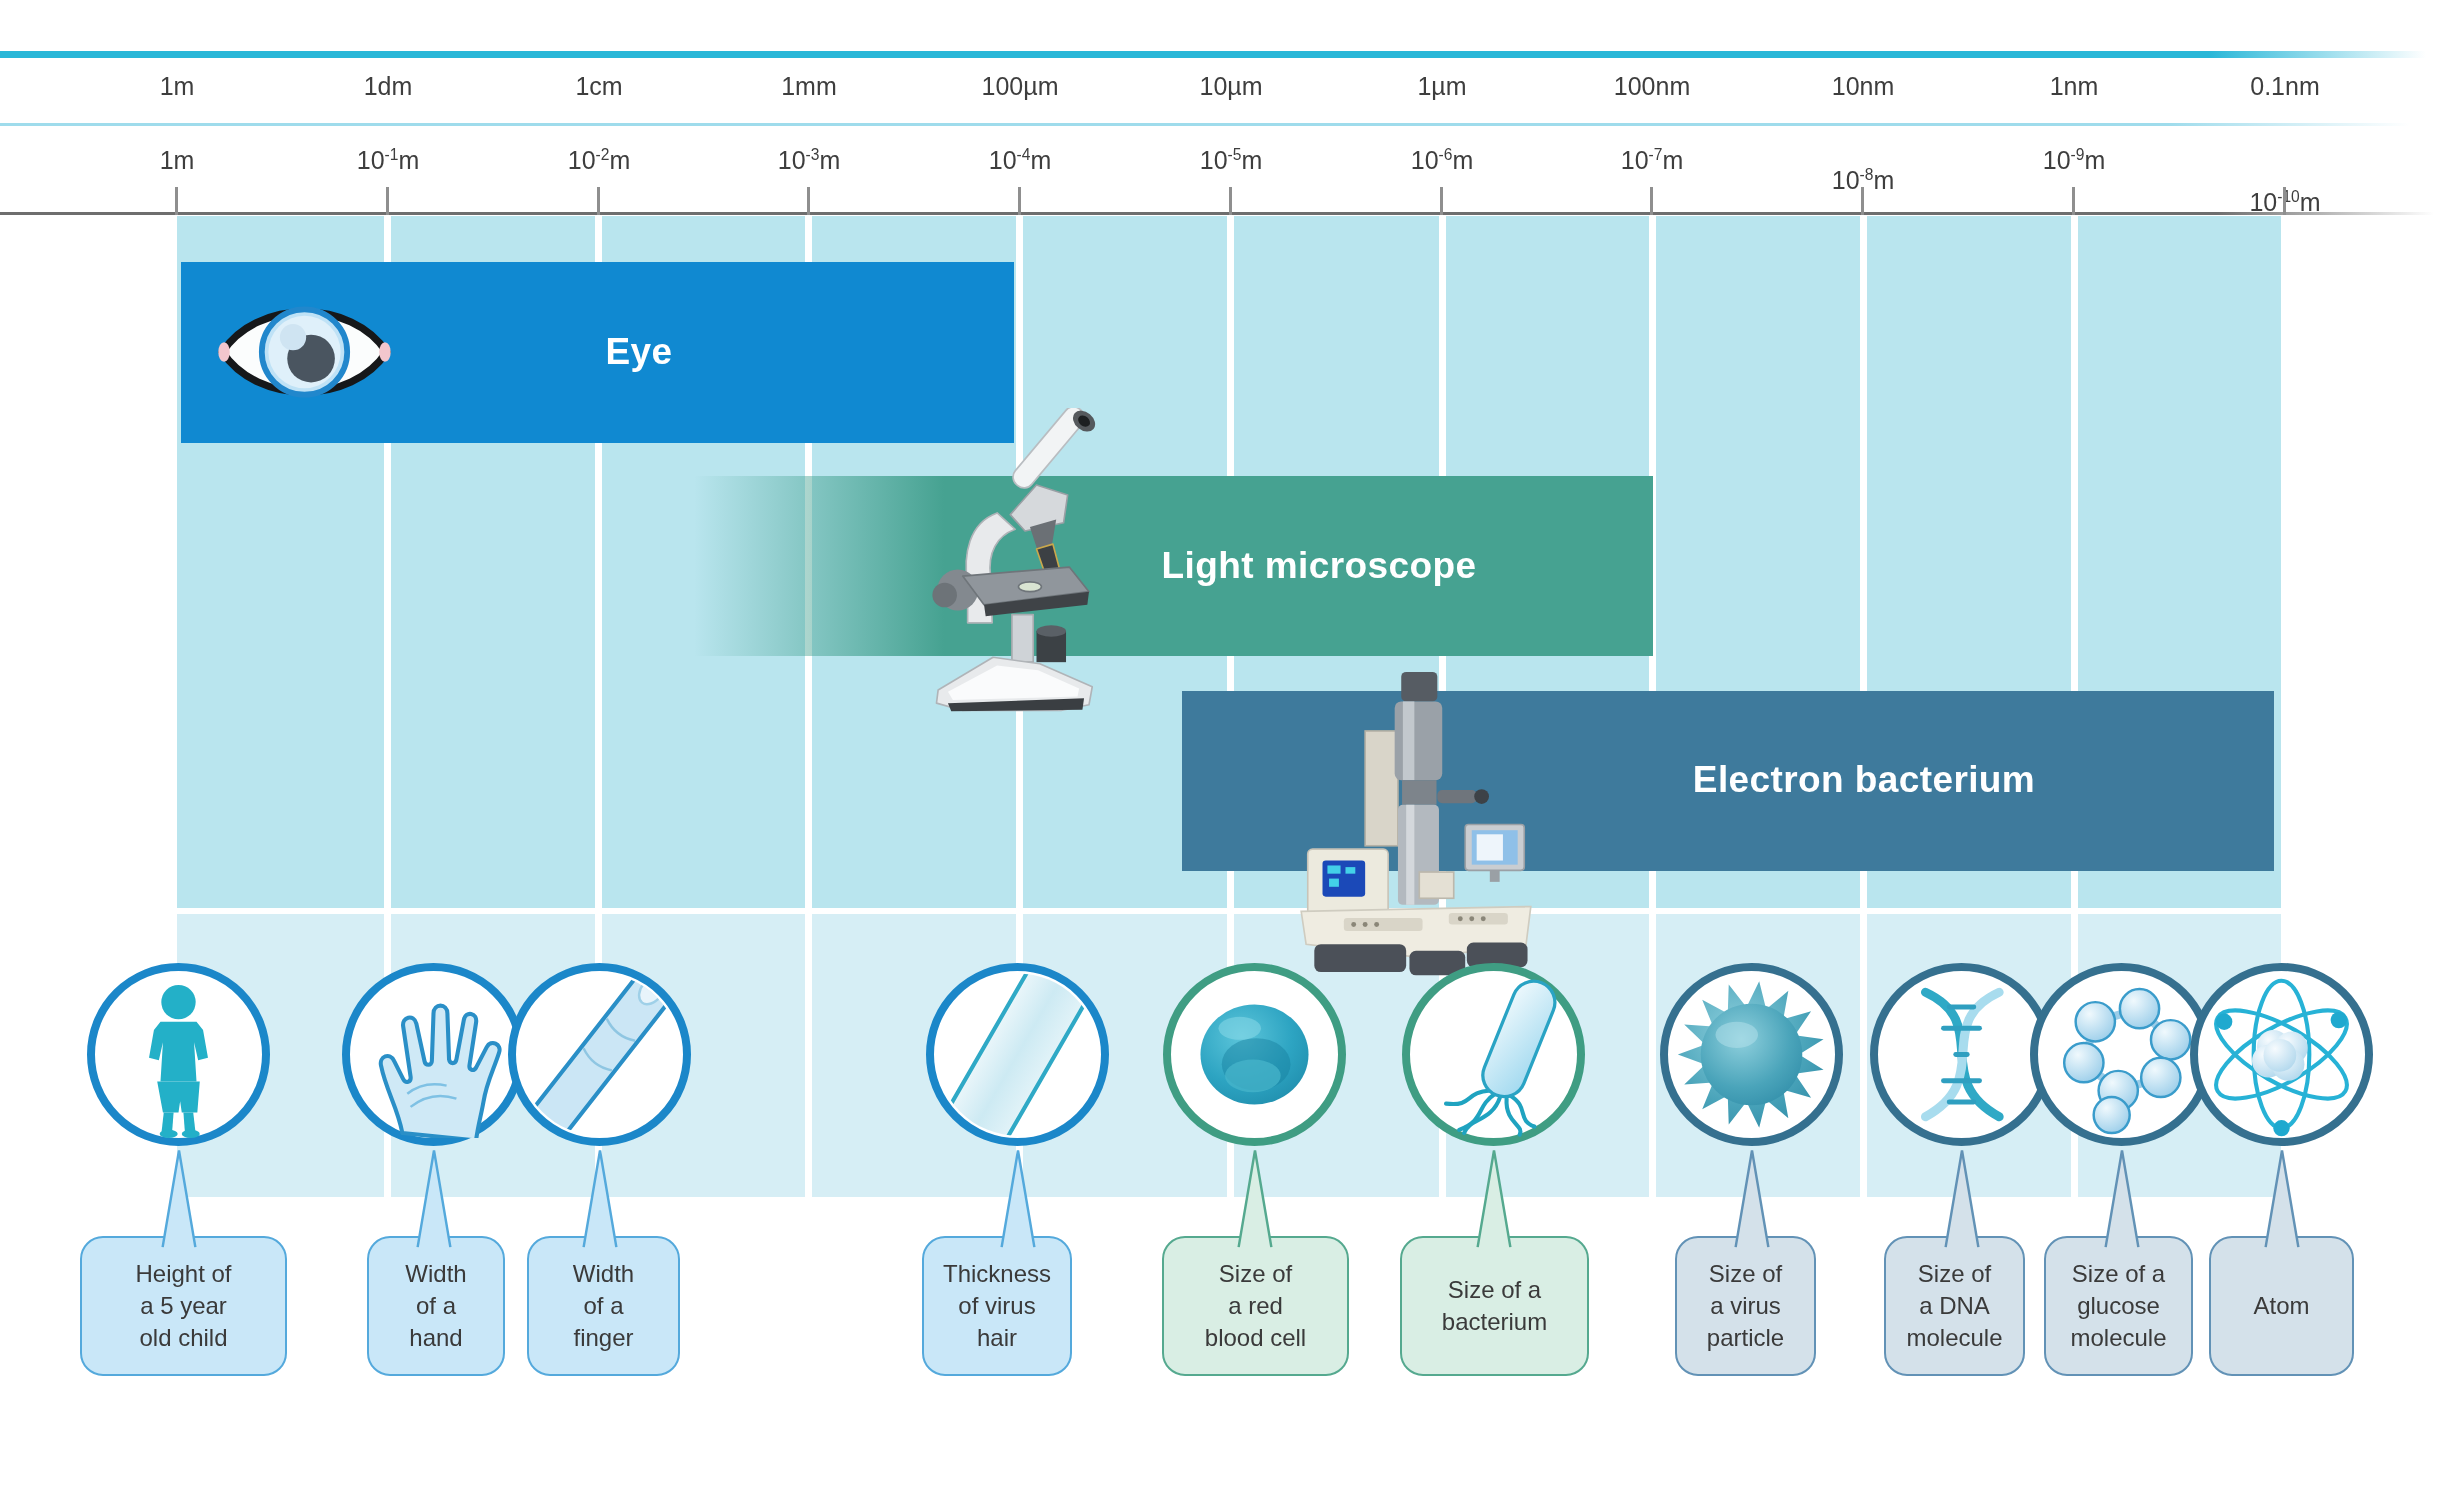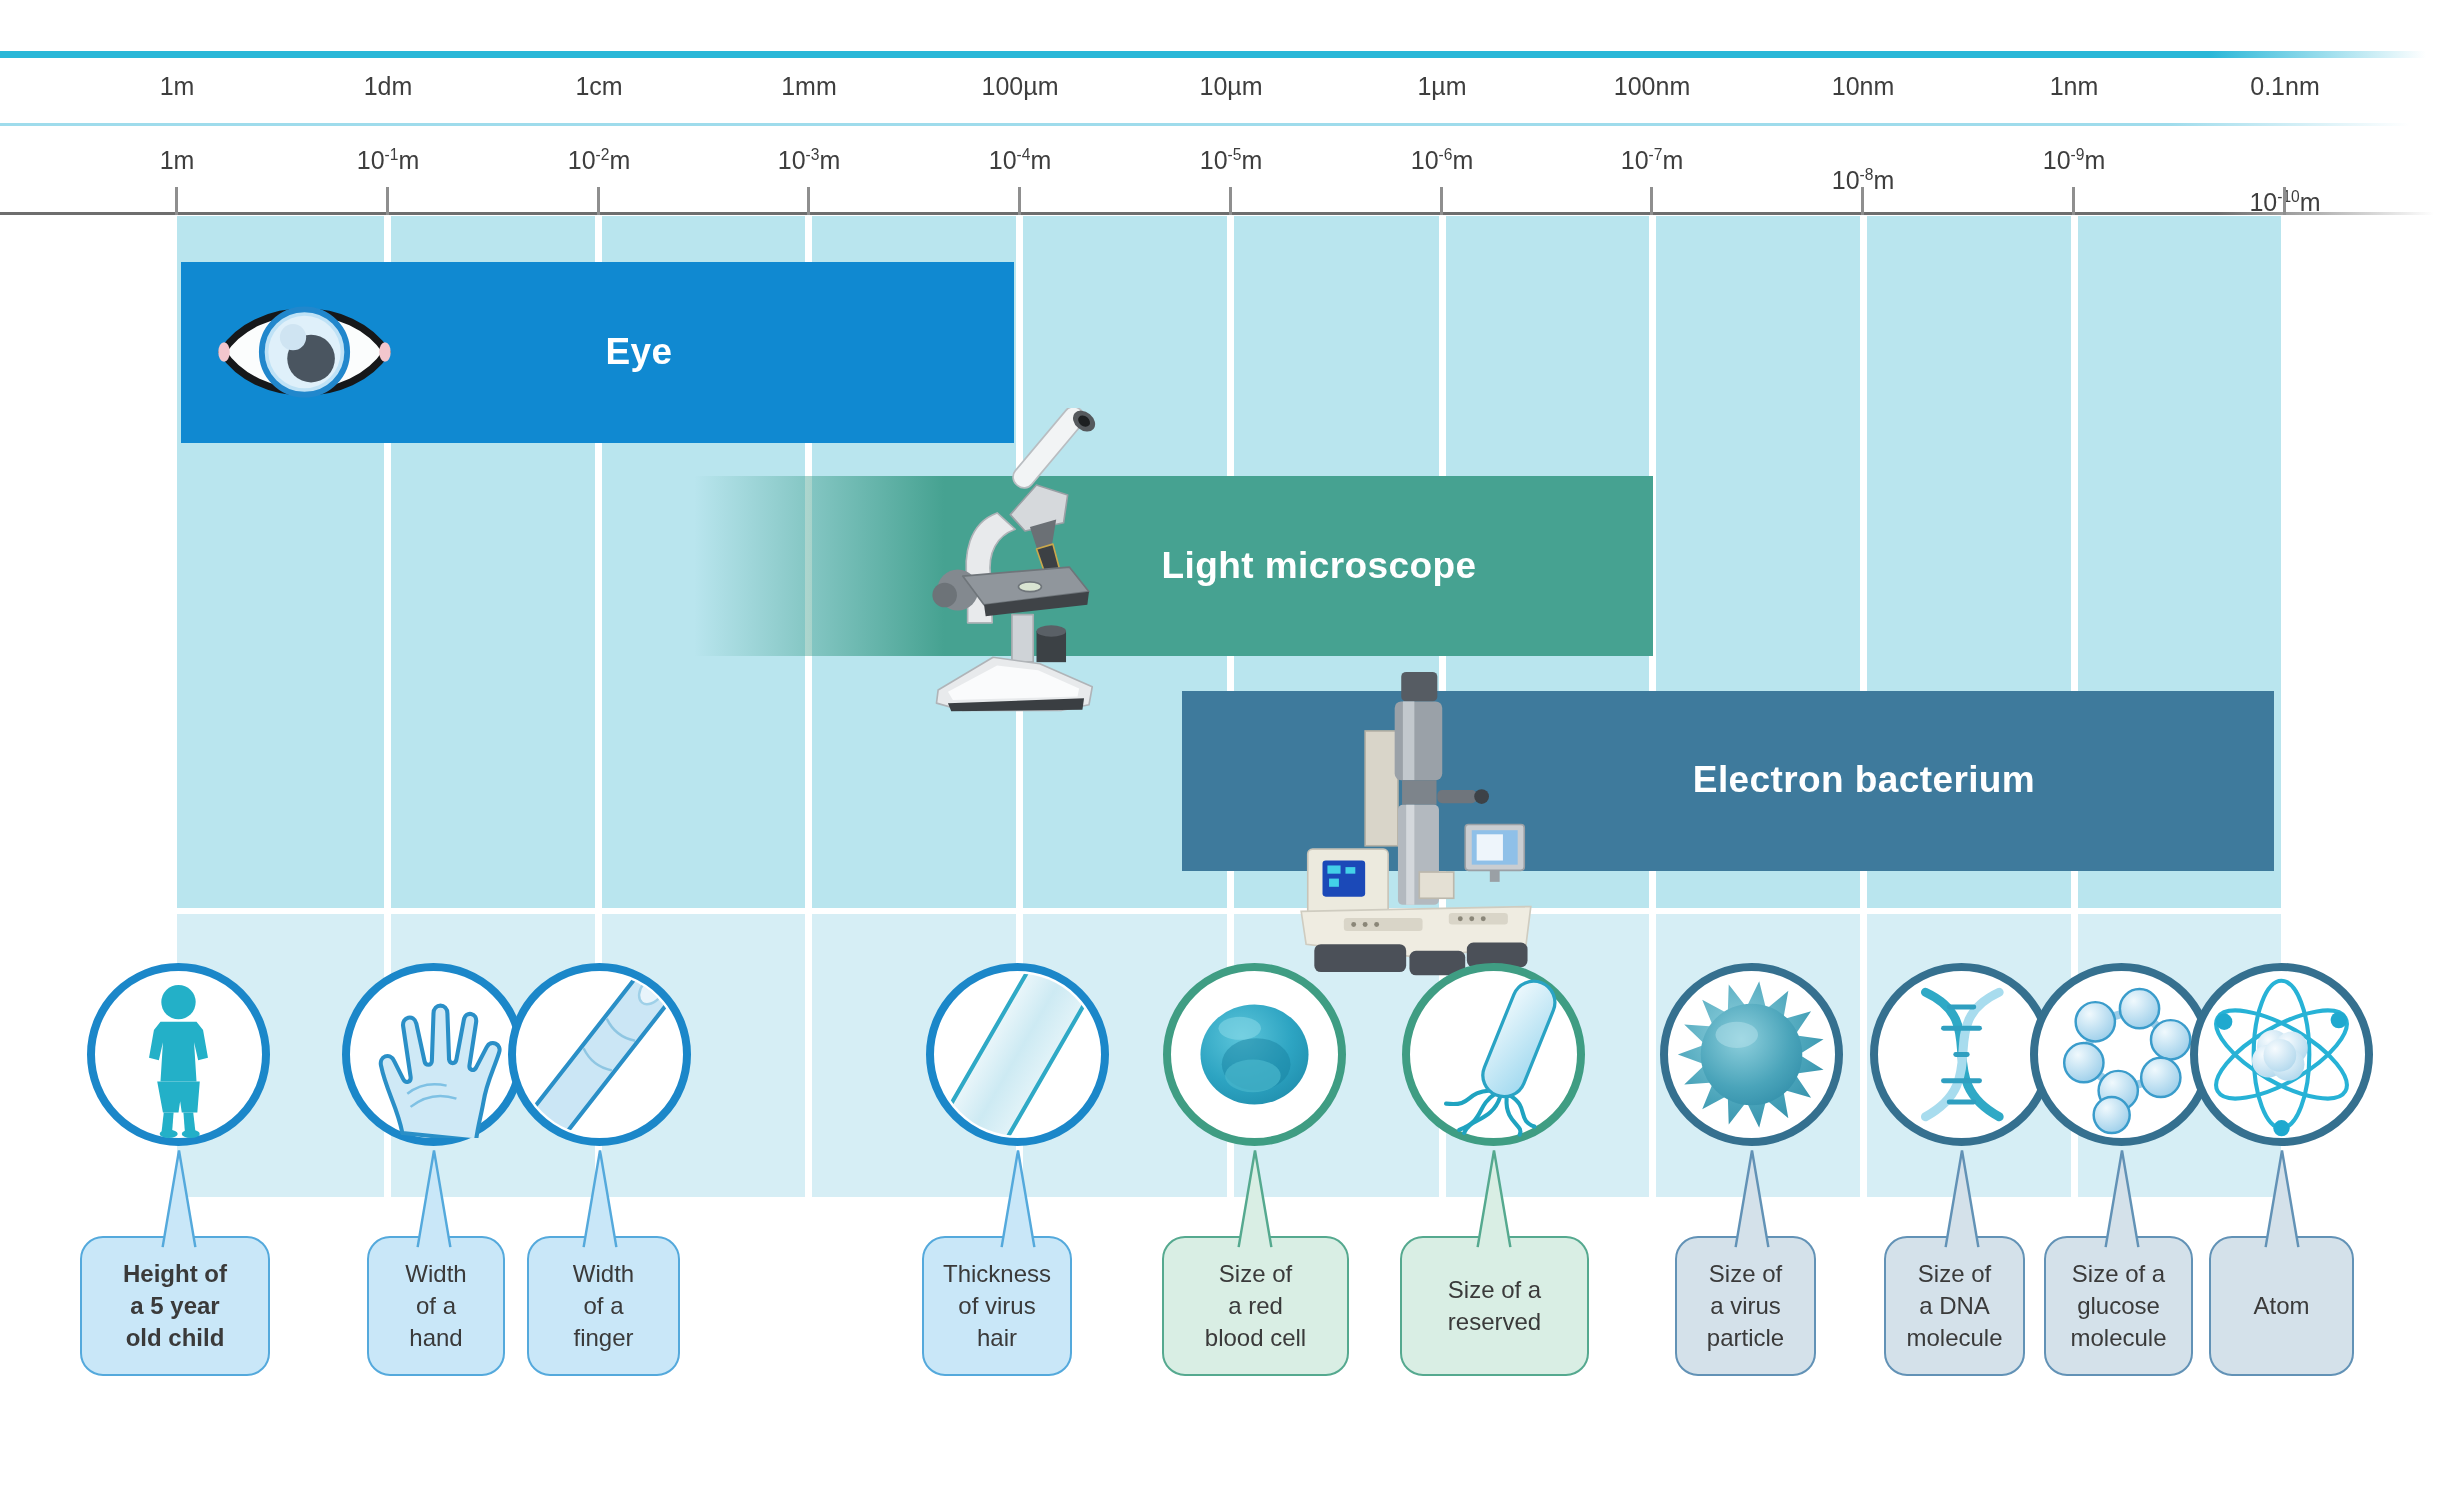--- a/index.html
+++ b/index.html
@@ -168,21 +168,21 @@
     <circle cx="98" cy="314" r="3" fill="#8a8678"></circle>
       <circle cx="200" cy="307" r="3" fill="#8a8678"></circle>
     <circle cx="214" cy="307" r="3" fill="#8a8678"></circle>
       <circle cx="228" cy="307" r="3" fill="#8a8678"></circle>
     <rect x="22" y="338" width="112" height="34" rx="8" fill="#4b5058"></rect>
     <rect x="138" y="346" width="68" height="30" rx="8" fill="#4b5058"></rect>
     <rect x="208" y="336" width="74" height="30" rx="8" fill="#4b5058"></rect>
   </svg>
 
   <div id="marker-layer">
-      <div class="callout" style="left: 80px; width: 190px; background: rgb(201, 231, 248); border-color: rgb(84, 169, 220); font-weight: bold;">
+      <div class="callout" style="left: 80px; width: 207px; background: rgb(201, 231, 248); border-color: rgb(84, 169, 220);">
         <div>Height of</div>
         <div>a 5 year</div>
         <div>old child</div>
       </div>
       <div class="pointer" style="left: 161px;"><svg width="36" height="100" viewBox="0 0 44 122">
           <path d="M2,121 L22,3 L42,121" fill="#c9e7f8" stroke="#54a9dc" stroke-width="3"></path>
         </svg></div>
       <div class="circle" style="left: 87px; border-color: rgb(27, 135, 201);">
         <div>
           <svg width="167" height="167" viewBox="0 0 204 204">
@@ -289,21 +289,21 @@
             </defs>
             <ellipse cx="102" cy="102" rx="66" ry="61" fill="url(#rg)"></ellipse>
             <ellipse cx="104" cy="114" rx="42" ry="32" fill="#177e9e" opacity=".45"></ellipse>
             <ellipse cx="100" cy="128" rx="34" ry="20" fill="#49b6cc" opacity=".7"></ellipse>
             <ellipse cx="84" cy="70" rx="26" ry="14" fill="#8edcea" opacity=".5"></ellipse>
           </svg>
         </div>
       </div>
       <div class="callout" style="left: 1400px; width: 189px; background: rgb(217, 238, 228); border-color: rgb(85, 169, 143);">
         <div>Size of a</div>
-        <div>reserved</div>
+        <div>bacterium</div>
       </div>
       <div class="pointer" style="left: 1476px;"><svg width="36" height="100" viewBox="0 0 44 122">
           <path d="M2,121 L22,3 L42,121" fill="#d9eee4" stroke="#55a98f" stroke-width="3"></path>
         </svg></div>
       <div class="circle" style="left: 1402px; border-color: rgb(63, 157, 131);">
         <div>
           <svg width="167" height="167" viewBox="0 0 204 204">
             <defs>
               <linearGradient id="bg1" x1="0" y1="0" x2="1" y2="1">
                 <stop offset="0" stop-color="#f2fafd"></stop>

